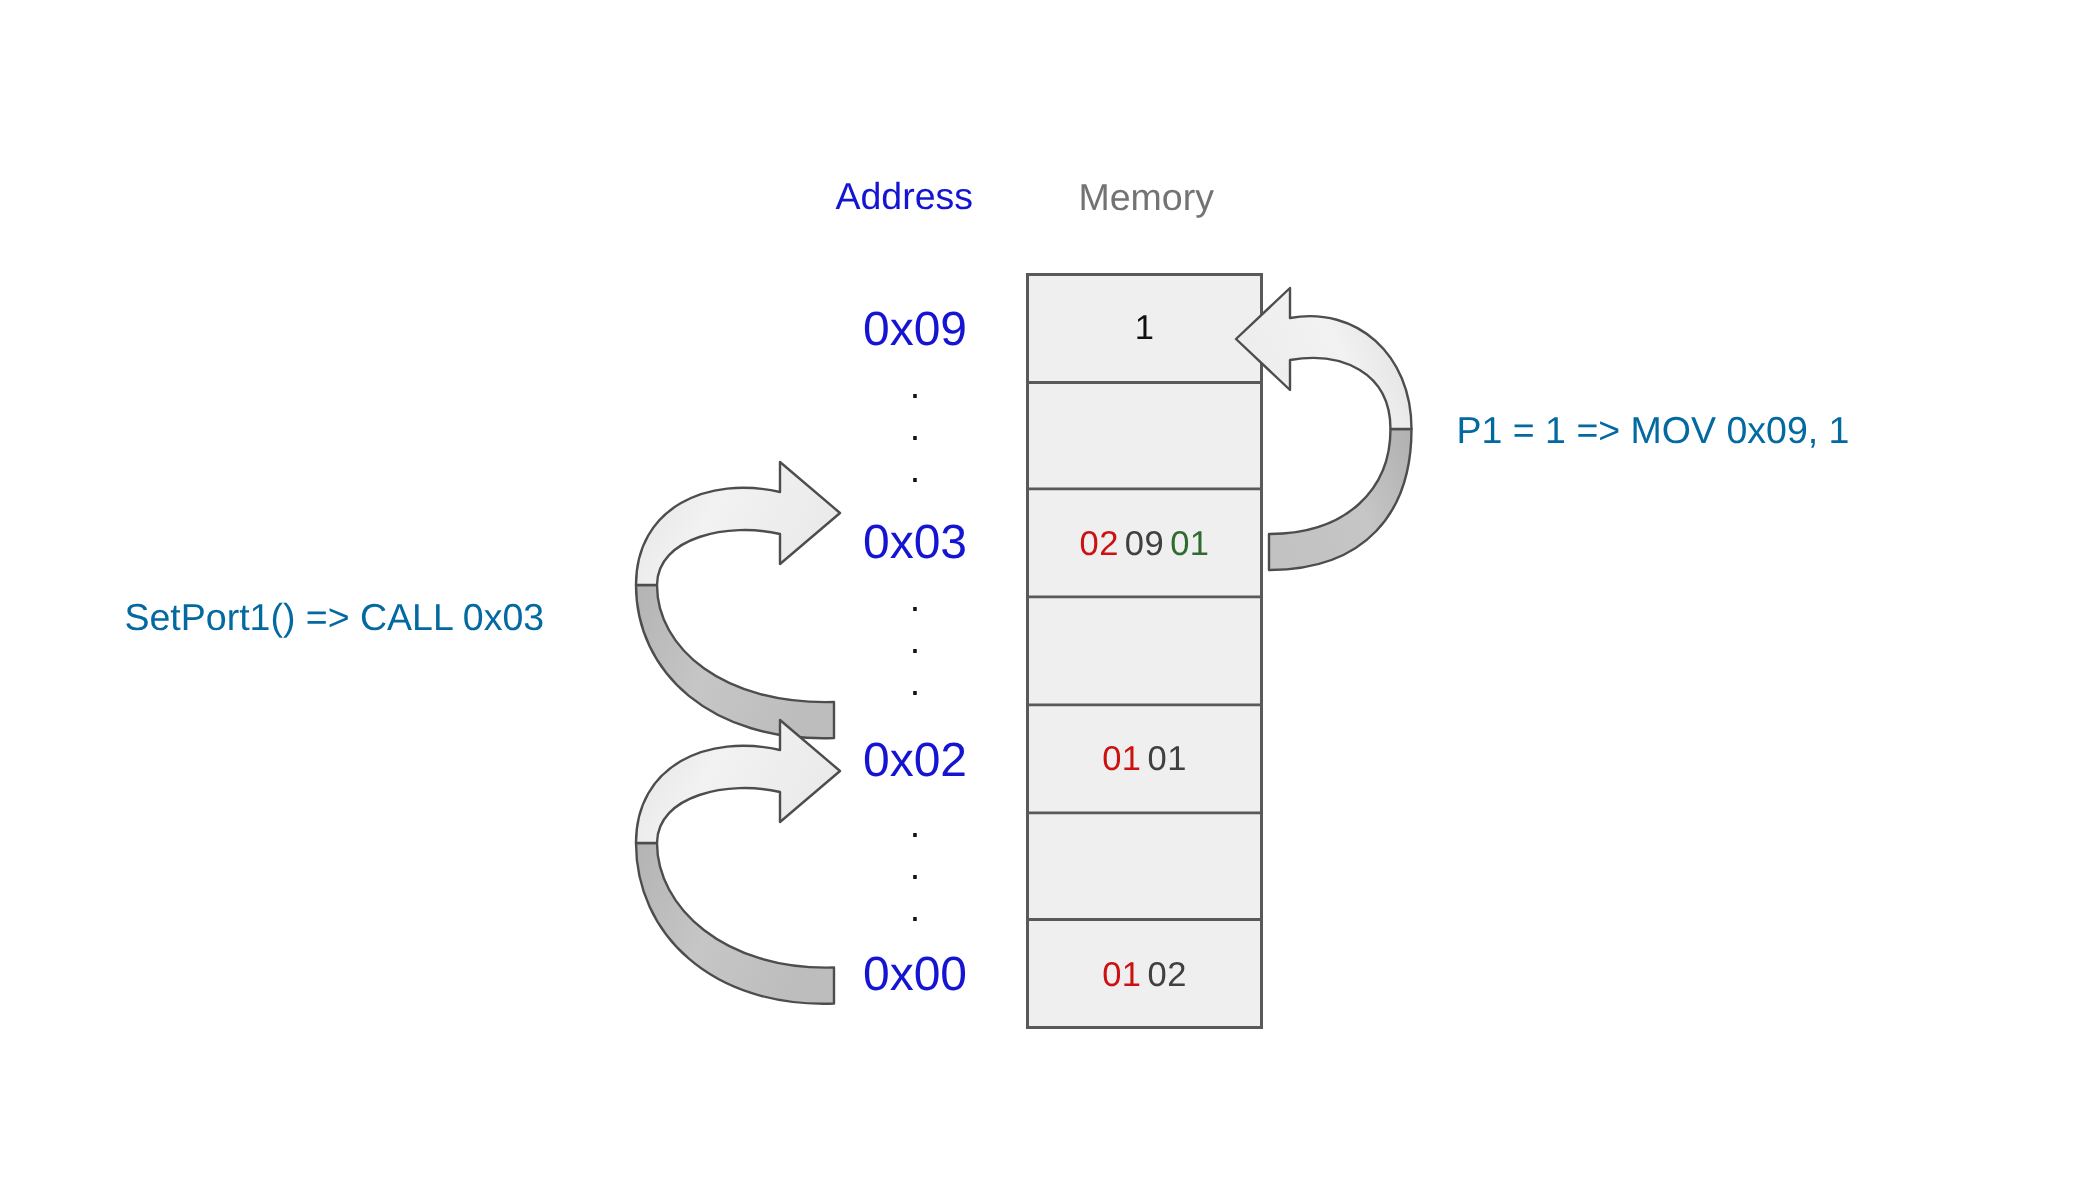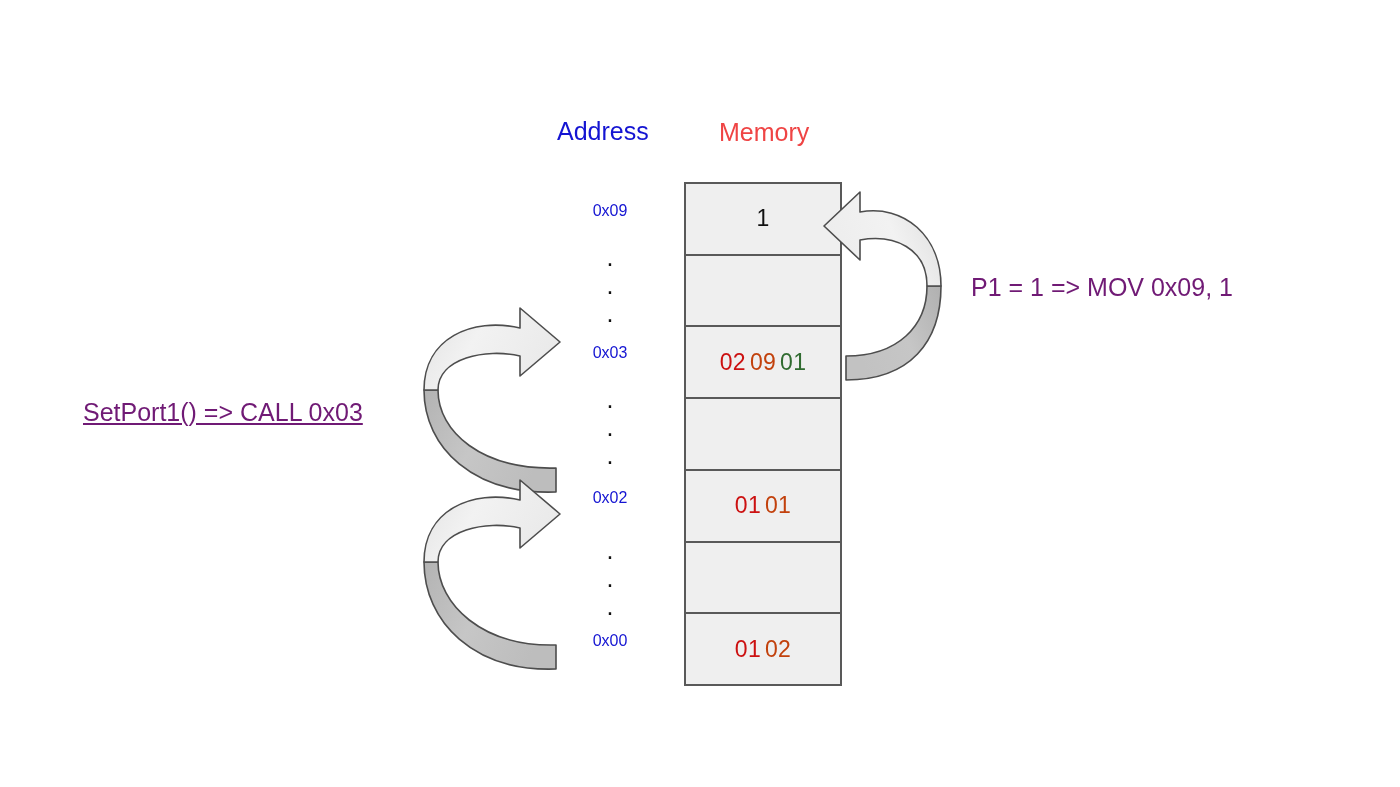--- a/index.html
+++ b/index.html
@@ -30,21 +30,21 @@
     white-space: nowrap;
   }
   #header-address {
     left: 557px;
     top: 119px;
     color: #1414d2;
   }
   #header-memory {
     left: 719px;
     top: 120px;
-    color: #ef4444;
+    color: #737373;
   }
 
   
   #memory-table {
     position: absolute;
     left: 684px;
     top: 182px;
     width: 158px;
     height: 504px;
     box-sizing: border-box;
@@ -62,29 +62,29 @@
     display: flex;
     align-items: center;
     justify-content: center;
     font-size: 23px;
     letter-spacing: 0.3px;
     white-space: nowrap;
   }
   .mem-cell:last-child { border-bottom: none; }
   .mem-cell .tok { margin: 0 2px; }
   .tok-red   { color: #cc1111; }
-  .tok-blue  { color: #c2410c; }
+  .tok-blue  { color: #404040; }
   .tok-green { color: #2f6b2f; }
   .tok-black { color: #101010; }
 
   
   .addr-label {
     position: absolute;
     color: #1414d2;
-    font-size: 16px;
+    font-size: 32px;
     line-height: 1;
     white-space: nowrap;
     text-align: center;
     width: 100px;
     left: 560px;
   }
   .addr-dots {
     position: absolute;
     left: 560px;
     width: 100px;
@@ -96,24 +96,24 @@
   .addr-dots span {
     display: block;
     height: 28px;
   }
 
   
   .annotation {
     position: absolute;
     font-size: 25px;
     line-height: 1;
-    color: #701a75;
-    white-space: nowrap;
-  }
-  #annot-setport   { left: 83px;  top: 400px; text-decoration: underline; }
+    color: #0369a1;
+    white-space: nowrap;
+  }
+  #annot-setport   { left: 83px;  top: 400px; }
   #annot-togglepin { left: 83px;  top: 585px; }
   #annot-mov       { left: 971px; top: 275px; }
 
   
   .arrow-svg {
     position: absolute;
     overflow: visible;
   }
   #arrow-setport   { left: 424px; top: 320px; }
   #arrow-togglepin { left: 424px; top: 490px; }

